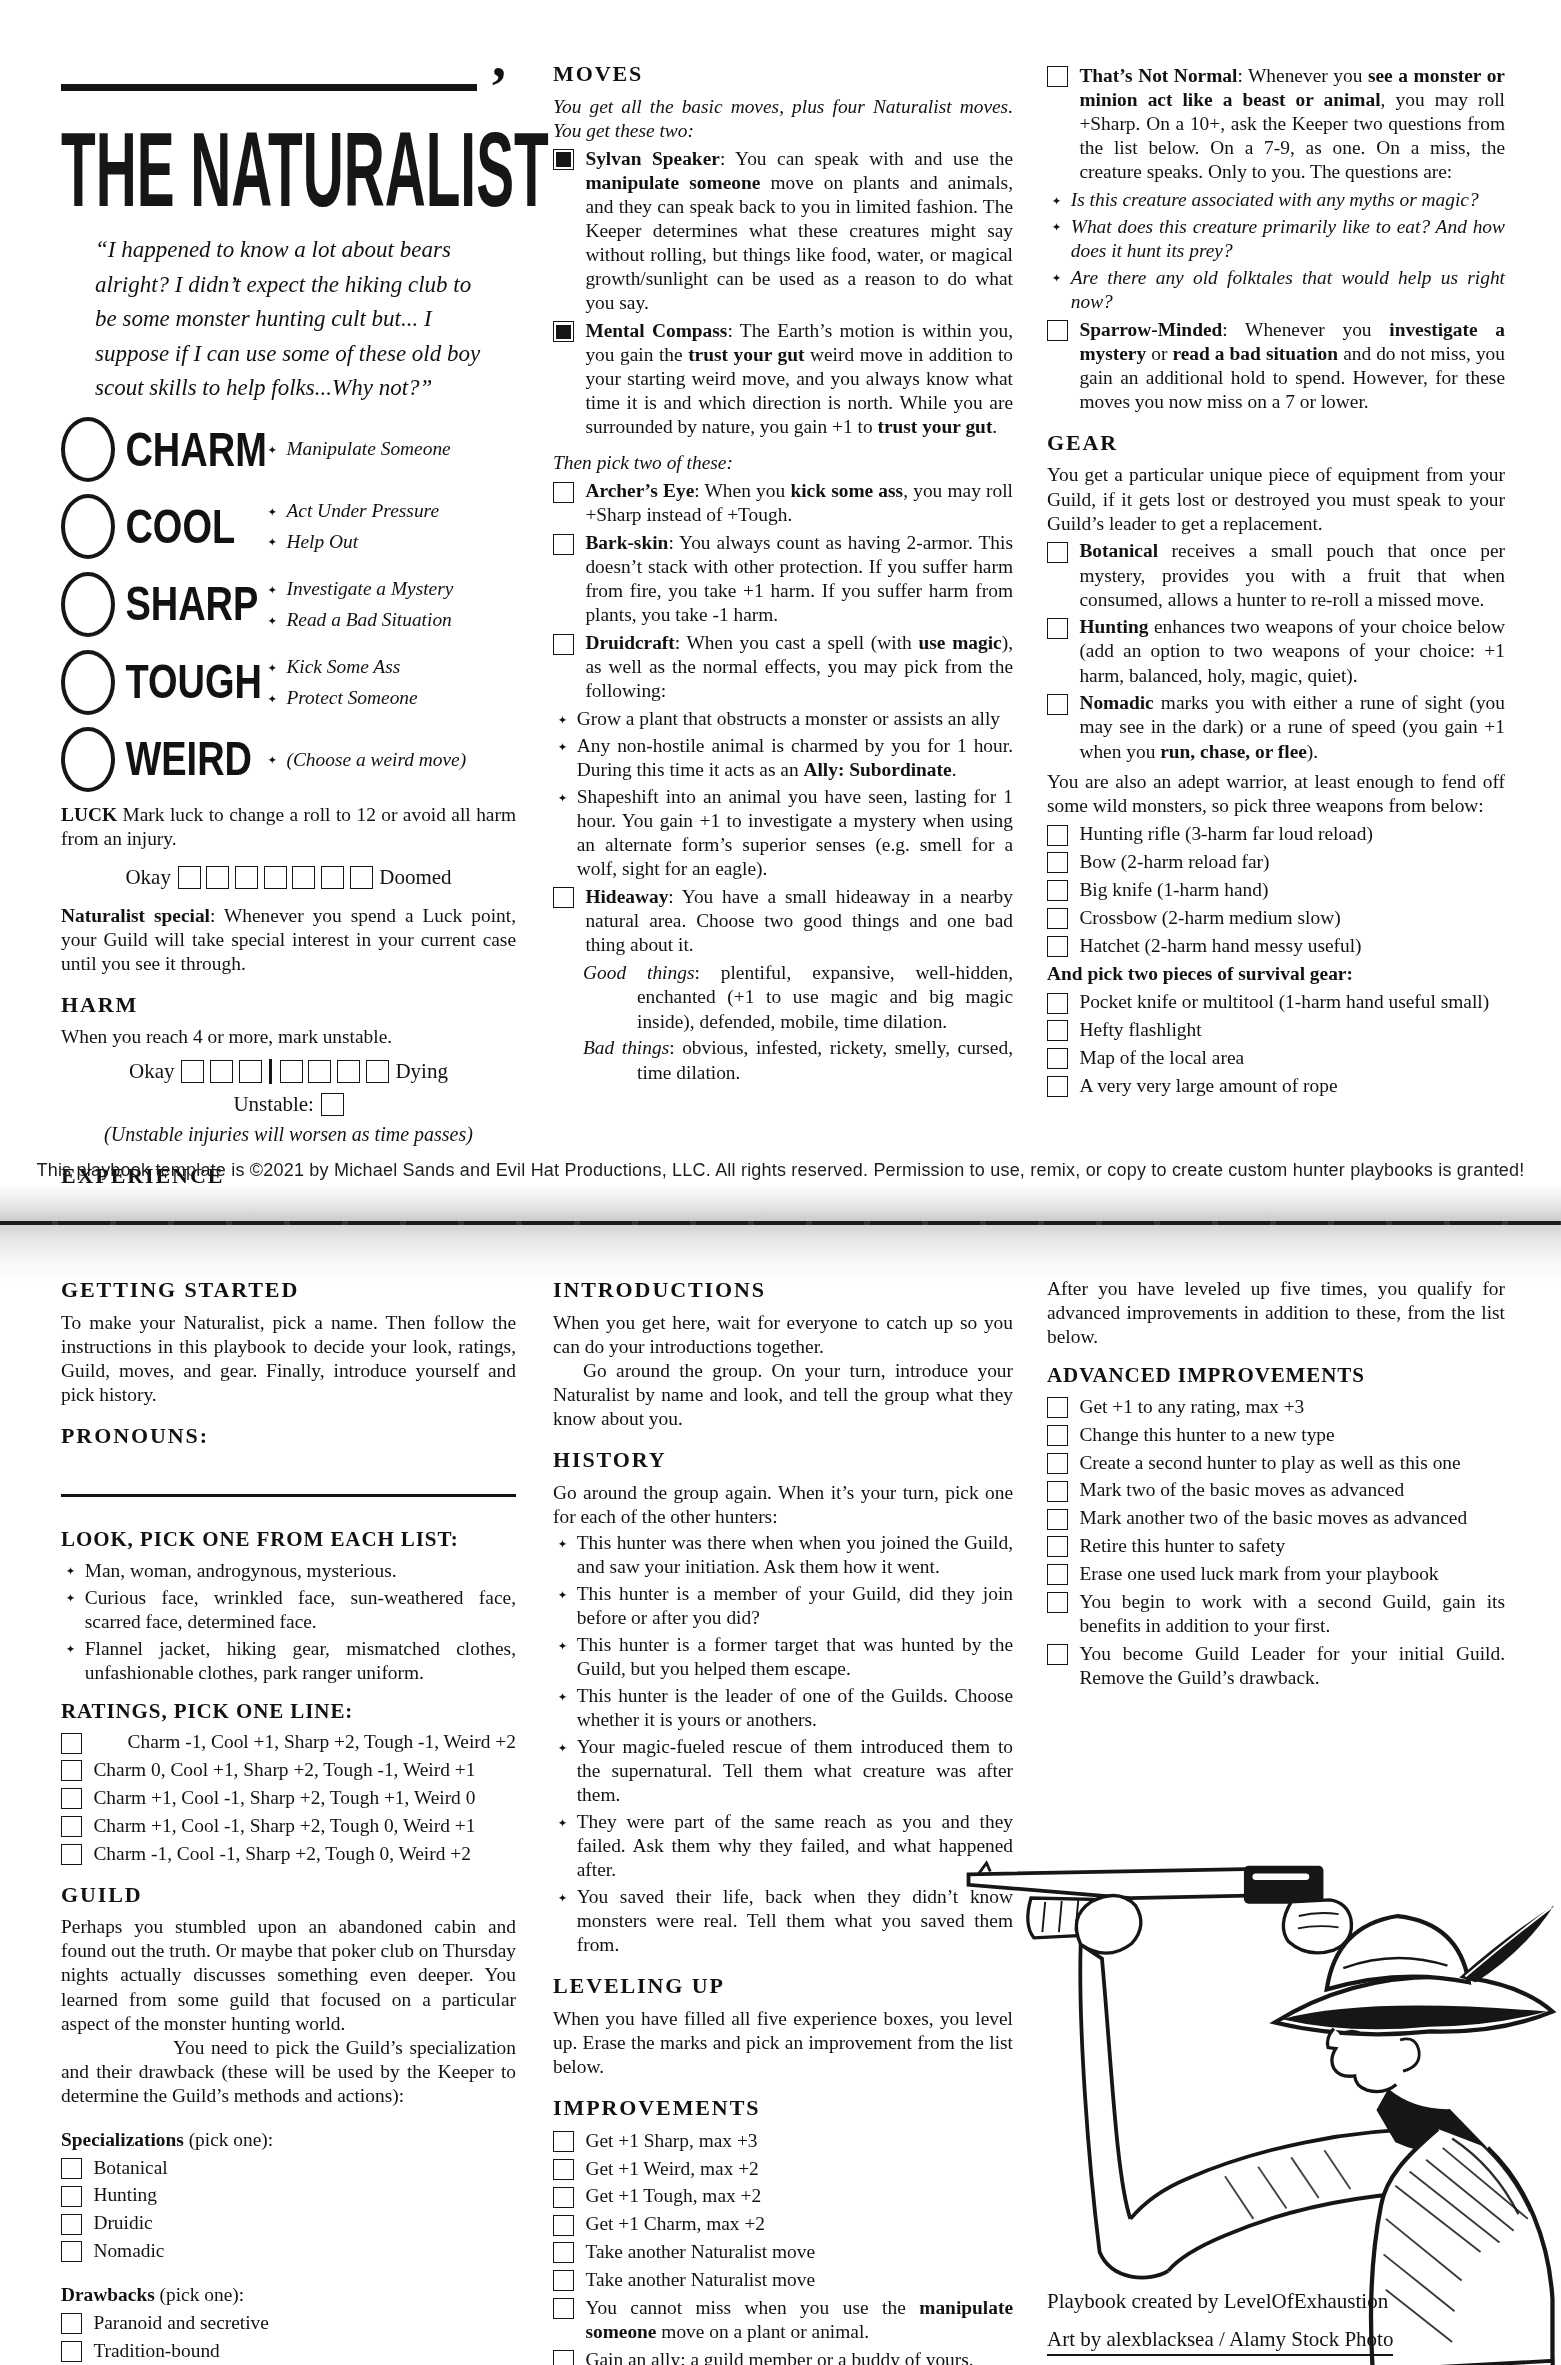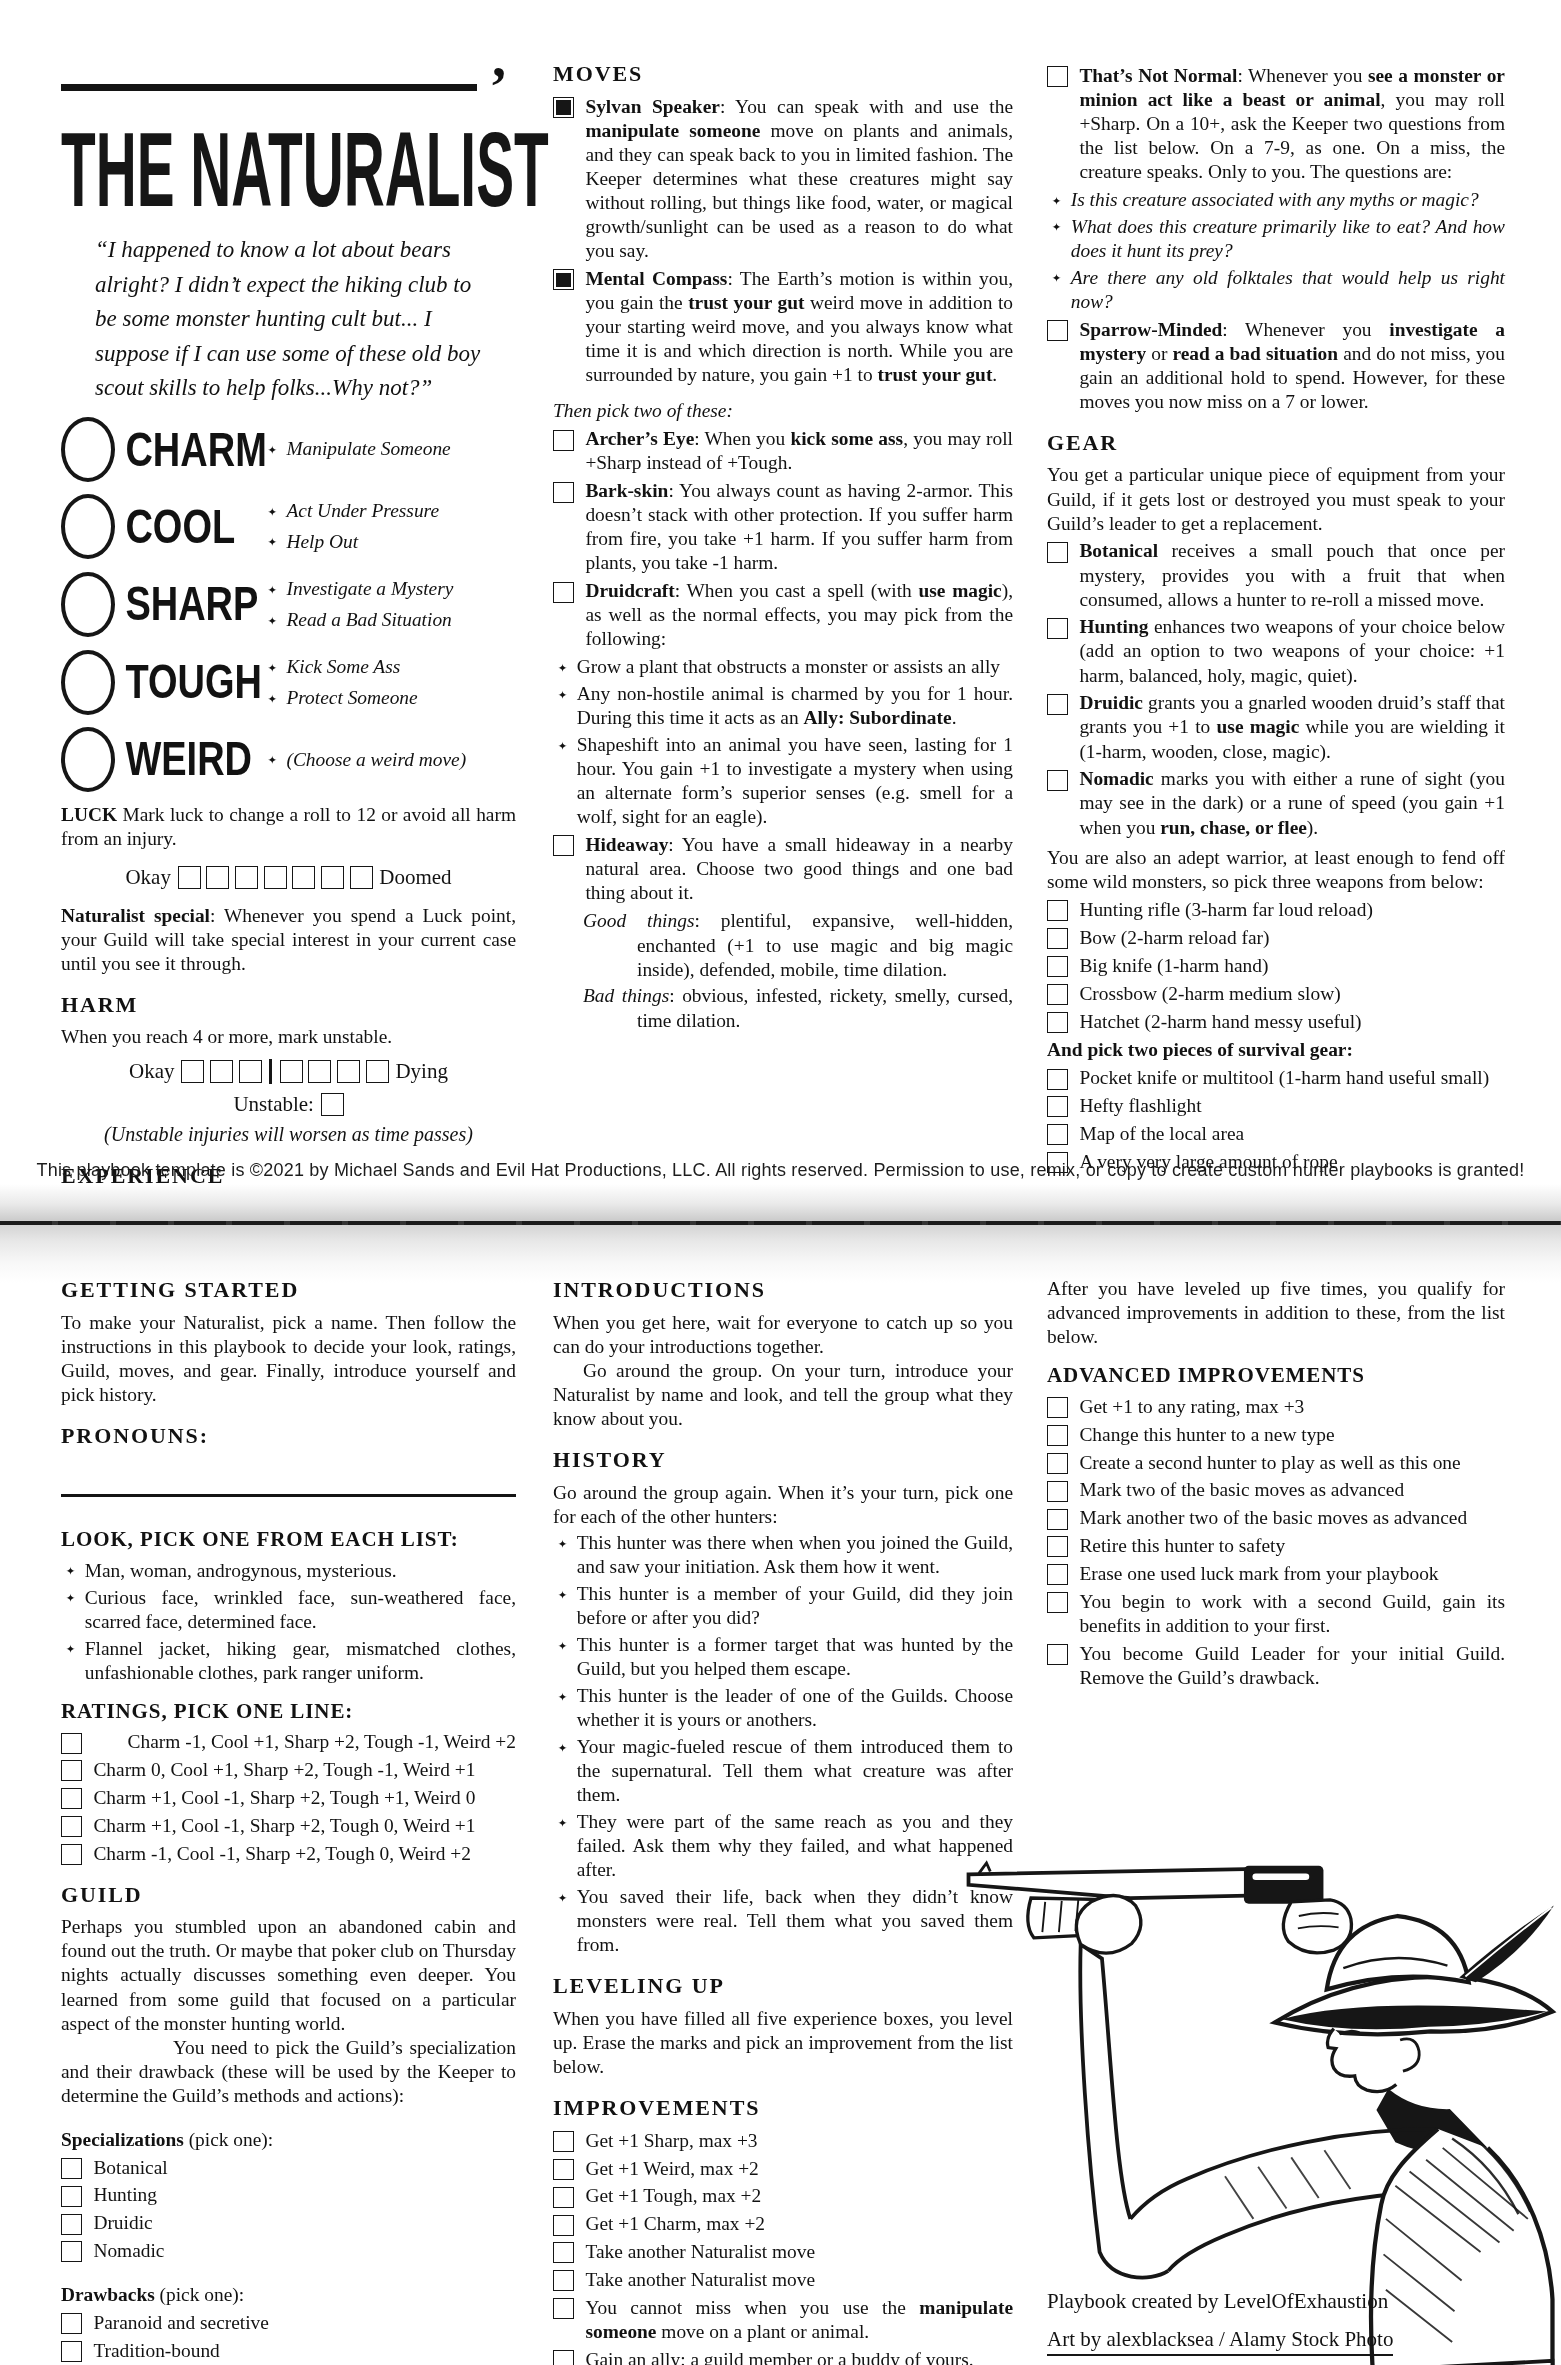--- a/index.html
+++ b/index.html
@@ -207,20 +207,21 @@
         <span class="box"></span>
         <span class="box"></span>
         <span class="box"></span>
       </span>
   </div>
   <div class="pcenter">Whenever you roll and get a total of 6 or less, or when a move tells you to, mark an experience box.</div>
 </div>
 
 <div class="col" id="colB">
   <div class="h first">MOVES</div>
+  <div class="p it" style="margin-bottom:3.8px;">You get all the basic moves, plus four Naturalist moves. You get these two:</div>
 
   <div class="row">
     <span class="cb filled"></span>
     <div class="tx"><span style="font-weight: bold;">Sylvan Speaker</span>:  You can speak with and use the <span style="font-weight: bold;">manipulate someone</span> move on plants and animals, and they can speak back to you in limited fashion. The Keeper determines what these creatures might say without rolling, but things like food, water, or magical growth/sunlight can be used as a reason to do what you say.</div>
   </div>
   <div class="row">
     <span class="cb filled"></span>
     <div class="tx"><span style="font-weight: bold;">Mental Compass</span>: The Earth’s motion is within you, you gain the <span style="font-weight: bold;">trust your gut</span> weird move in addition to your starting weird move, and you always know what time it is and which direction is north. While you are surrounded by nature, you gain +1 to <span style="font-weight: bold;">trust your gut</span>.</div>
   </div>
 
@@ -283,24 +284,20 @@
   <div class="h">GEAR</div>
   <div class="p" style="margin-bottom:3.8px;">You get a particular unique piece of equipment from your Guild, if it gets lost or destroyed you must speak to your Guild’s leader to get a replacement.</div>
 
   <div class="row">
     <span class="cb"></span>
     <div class="tx"><span style="font-weight: bold;">Botanical</span> receives a small pouch that once per mystery, provides you with a fruit that when consumed, allows a hunter to re-roll a missed move.</div>
   </div>
   <div class="row">
     <span class="cb"></span>
     <div class="tx"><span style="font-weight: bold;">Hunting</span> enhances two weapons of your choice below (add an option to two weapons of your choice: +1 harm, balanced, holy, magic, quiet).</div>
-  </div>
-  <div class="row">
-    <span class="cb"></span>
-    <div class="tx"><span style="font-weight: bold;">Druidic</span> grants you a gnarled wooden druid’s staff that grants you +1 to <span style="font-weight: bold;">use magic</span> while you are wielding it (1-harm, wooden, close, magic).</div>
   </div>
   <div class="row">
     <span class="cb"></span>
     <div class="tx"><span style="font-weight: bold;">Nomadic</span> marks you with either a rune of sight (you may see in the dark) or a rune of speed (you gain +1 when you <span style="font-weight: bold;">run, chase, or flee</span>).</div>
   </div>
 
   <div class="p" style="margin:6.6px 0 3.8px;">You are also an adept warrior, at least enough to fend off some wild monsters, so pick three weapons from below:</div>
 
   <div class="row">
     <span class="cb"></span>

